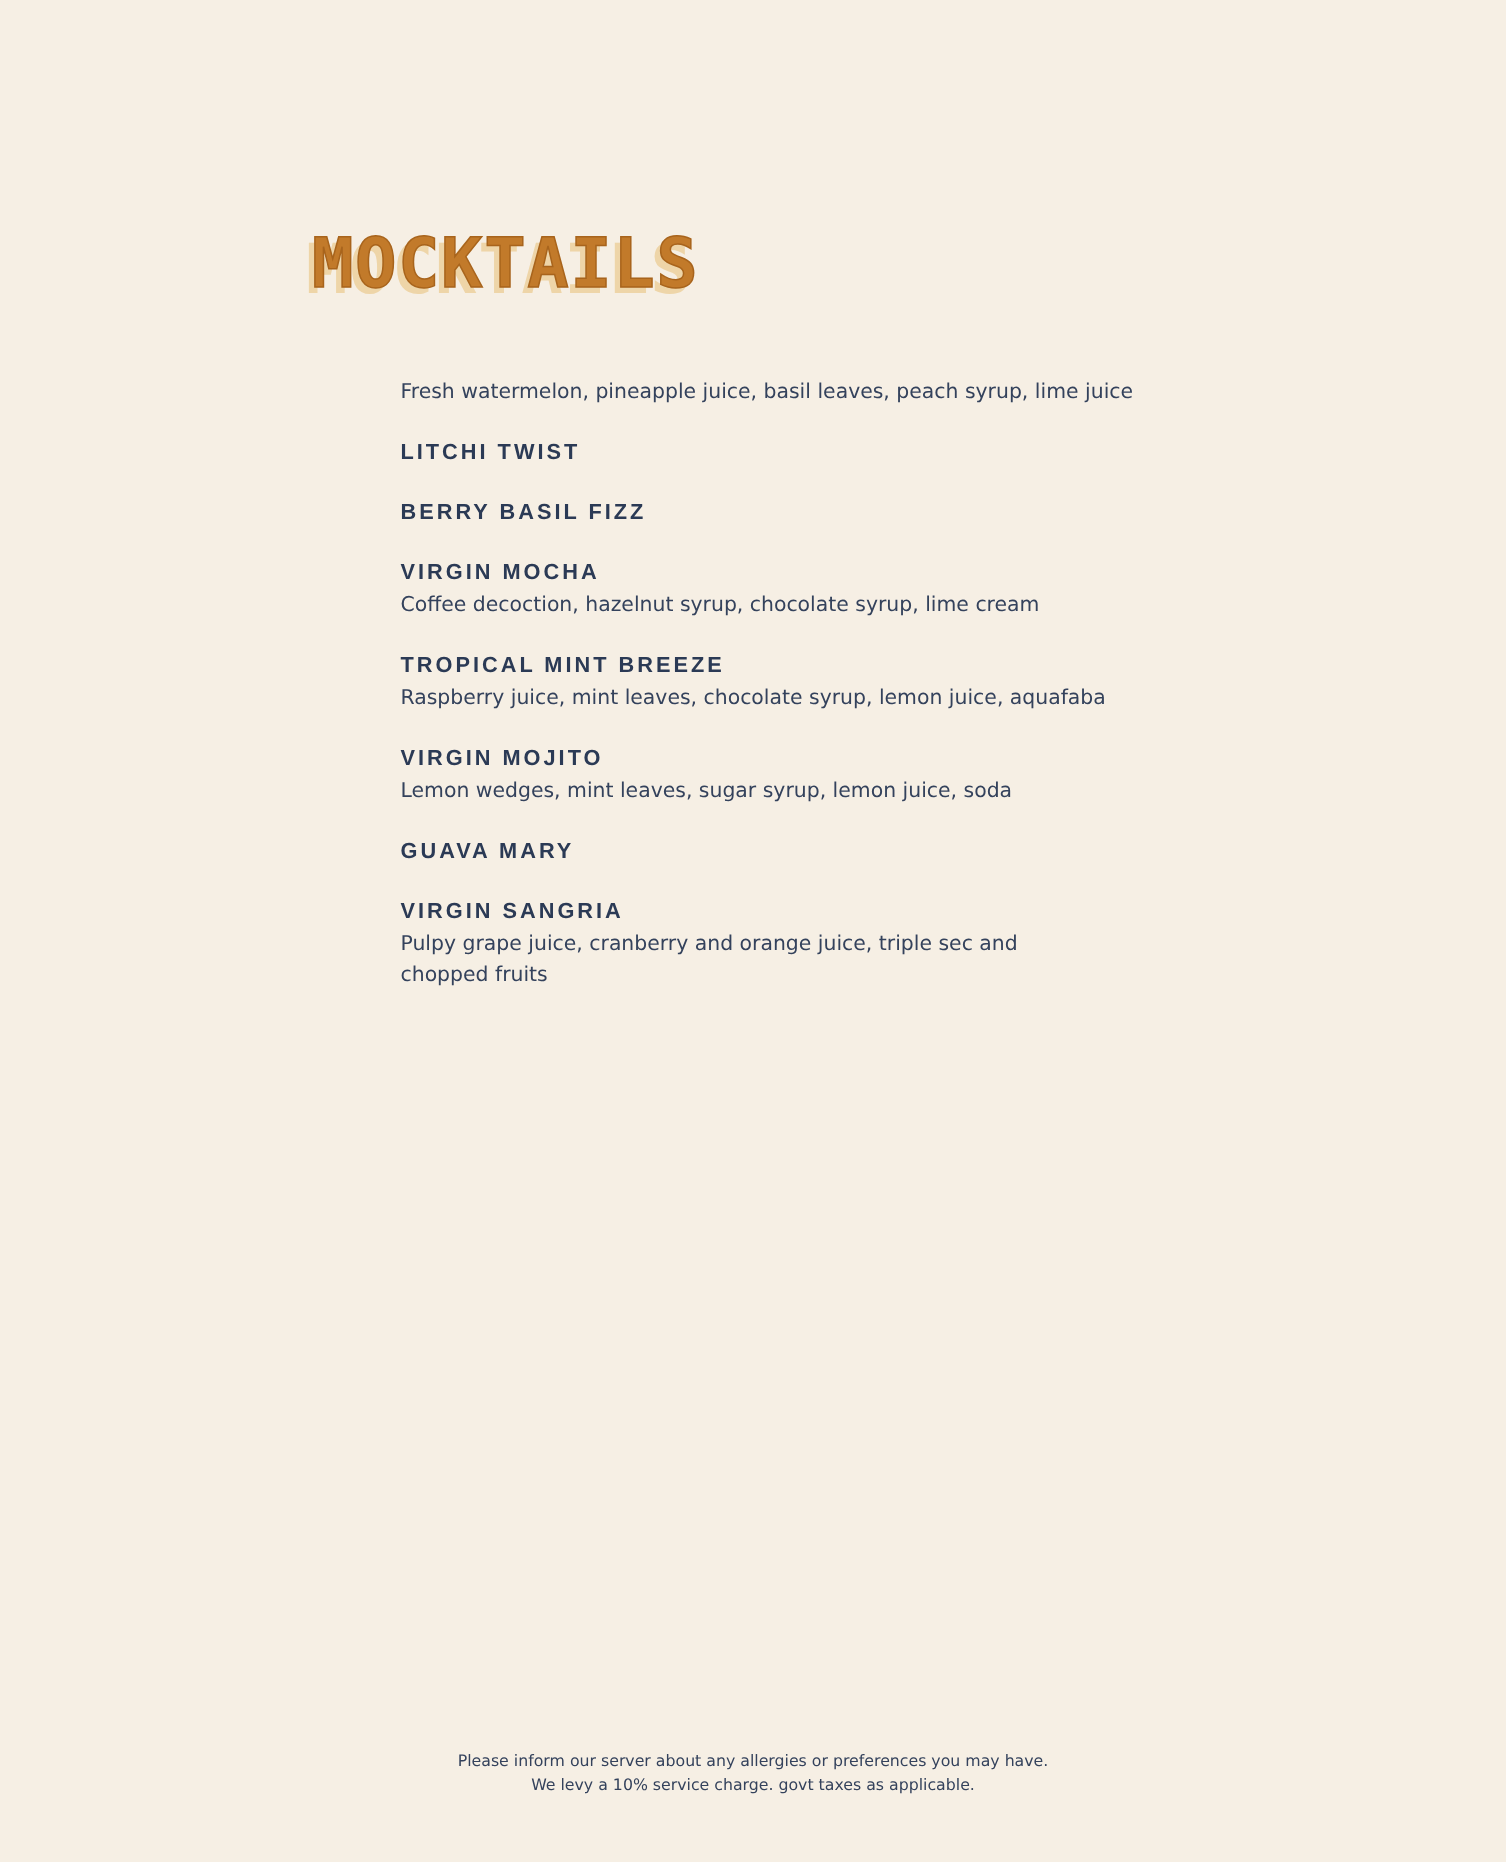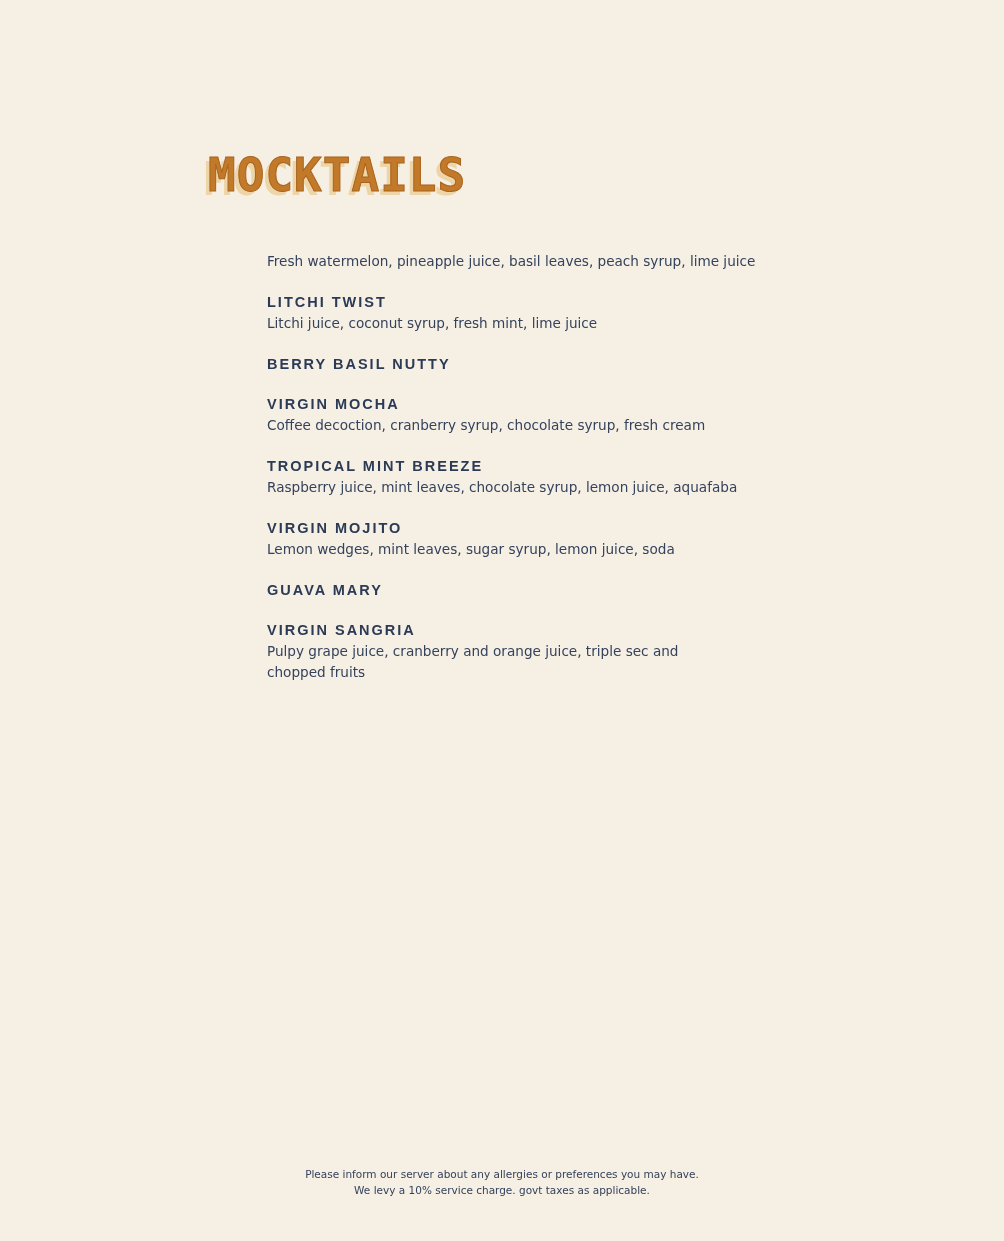--- a/index.html
+++ b/index.html
@@ -59,28 +59,27 @@
 <body>
 
 <div class="title">MOCKTAILS</div>
 
 <div class="menu">
   <div class="item">
     <div class="item-desc">Fresh watermelon, pineapple juice, basil leaves, peach syrup, lime juice</div>
   </div>
   <div class="item">
     <div class="item-name">LITCHI TWIST</div>
-    <div class="item-desc">Litchi juice, coconut syrup, fresh mint, lime juice</div>
   </div>
   <div class="item">
-    <div class="item-name">BERRY BASIL NUTTY</div>
+    <div class="item-name">BERRY BASIL FIZZ</div>
   </div>
   <div class="item">
     <div class="item-name">VIRGIN MOCHA</div>
-    <div class="item-desc">Coffee decoction, cranberry syrup, chocolate syrup, fresh cream</div>
+    <div class="item-desc">Coffee decoction, hazelnut syrup, chocolate syrup, lime cream</div>
   </div>
   <div class="item">
     <div class="item-name">TROPICAL MINT BREEZE</div>
     <div class="item-desc">Raspberry juice, mint leaves, chocolate syrup, lemon juice, aquafaba</div>
   </div>
   <div class="item">
     <div class="item-name">VIRGIN MOJITO</div>
     <div class="item-desc">Lemon wedges, mint leaves, sugar syrup, lemon juice, soda</div>
   </div>
   <div class="item wrap">

